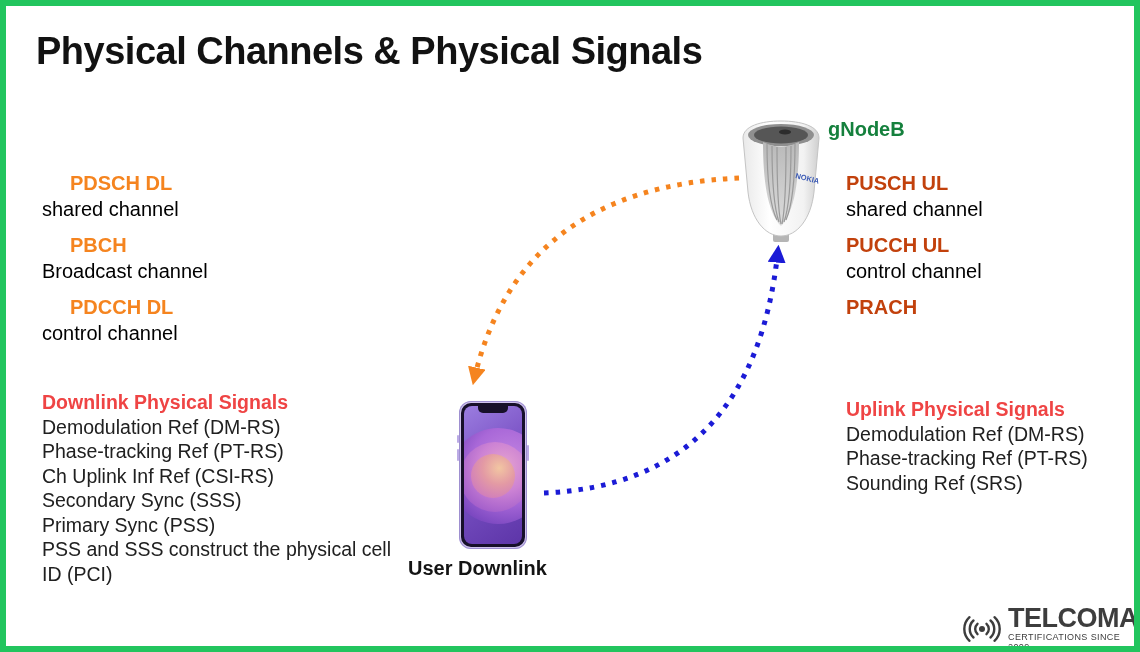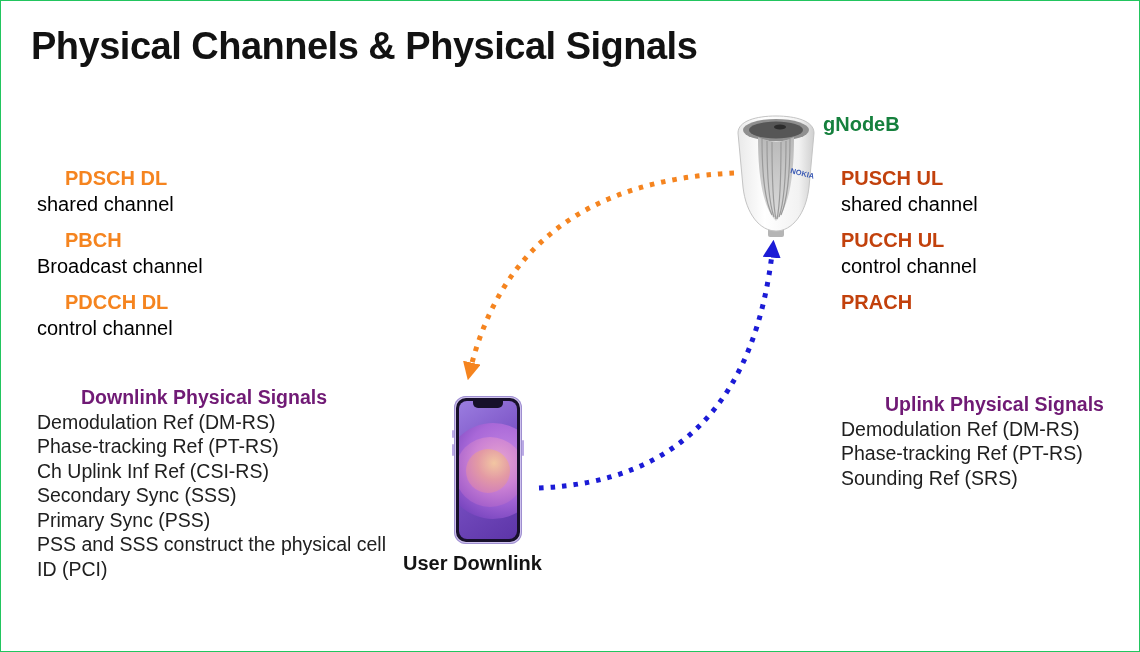--- a/index.html
+++ b/index.html
@@ -1,38 +1,38 @@
 <!DOCTYPE html>
 <html><head>
 <meta charset="utf-8">
 <style>
   html,body{margin:0;padding:0;background:#e8e8e8;font-family:"Liberation Sans",sans-serif;}
   .slide{
     position:relative;width:1140px;height:652px;background:#ffffff;
-    border:1px solid #22c55e;box-sizing:border-box;overflow:hidden;
+    border:6px solid #22c55e;box-sizing:border-box;overflow:hidden;
     font-family:"Liberation Sans",sans-serif;color:#202020;
   }
   .title{
     position:absolute;left:30px;top:24px;margin:0;
     font-size:38px;font-weight:700;letter-spacing:-0.5px;color:#121212;
   }
   
   .chan-block{position:absolute;}
   .dl-chan{left:36px;top:164px;}
   .ul-chan{left:840px;top:164px;}
   .chan{margin-bottom:10px;}
   .chan-name{font-size:20px;font-weight:700;line-height:26px;}
   .dl-chan .chan-name{color:#f5841f;margin-left:28px;}
   .ul-chan .chan-name{color:#c2410c;}
   .chan-desc{font-size:20px;line-height:26px;color:#000000;}
   
   .sig-block{position:absolute;font-size:19.5px;line-height:24.5px;color:#202020;}
   .dl-sig{left:36px;top:384px;width:356px;}
   .ul-sig{left:840px;top:391px;width:300px;}
-  .sig-head{font-weight:700;color:#701a75;margin-left:44px;}
+  .sig-head{font-weight:700;color:#ef4444;}
   
   .arrows{position:absolute;left:0;top:0;width:1140px;height:652px;pointer-events:none;}
   
   .gnodeb{position:absolute;left:727px;top:112px;width:96px;height:126px;}
   .gnodeb-label{position:absolute;left:822px;top:112px;font-size:20px;font-weight:600;color:#15803d;}
   
   .phone{
     position:absolute;left:453px;top:395px;width:68px;height:148px;
     background:#cfc2ee;border-radius:12px;
     box-shadow:0 0 0 1px #9e8fd0 inset;
@@ -175,14 +175,31 @@
         <div class="ph-circle ph-c3"></div>
       </div>
       <div class="phone-notch"></div>
     </div>
     <div class="phone-btn btn-l1"></div>
     <div class="phone-btn btn-l2"></div>
     <div class="phone-btn btn-r1"></div>
   </div>
   <div class="ue-label">User Downlink</div>
 
+  <div class="logo">
+    <svg class="logo-icon" viewBox="0 0 48 38">
+      <g stroke="#3d3d3d" stroke-width="2.4" fill="none" stroke-linecap="round">
+        <path d="M19.5,13.8 A7,7 0 0 0 19.5,24.2"></path>
+        <path d="M15.5,10.5 A11.5,11.5 0 0 0 15.5,27.5"></path>
+        <path d="M11.5,7.2 A16,16 0 0 0 11.5,30.8"></path>
+        <path d="M28.5,13.8 A7,7 0 0 1 28.5,24.2"></path>
+        <path d="M32.5,10.5 A11.5,11.5 0 0 1 32.5,27.5"></path>
+        <path d="M36.5,7.2 A16,16 0 0 1 36.5,30.8"></path>
+      </g>
+      <circle cx="24" cy="19" r="3" fill="#3d3d3d"></circle>
+    </svg>
+    <div class="logo-text">
+      <div class="logo-name">TELCOMA</div>
+      <div class="logo-tag">CERTIFICATIONS SINCE 2009</div>
+    </div>
+  </div>
 
 </div>
 
 </body></html>

